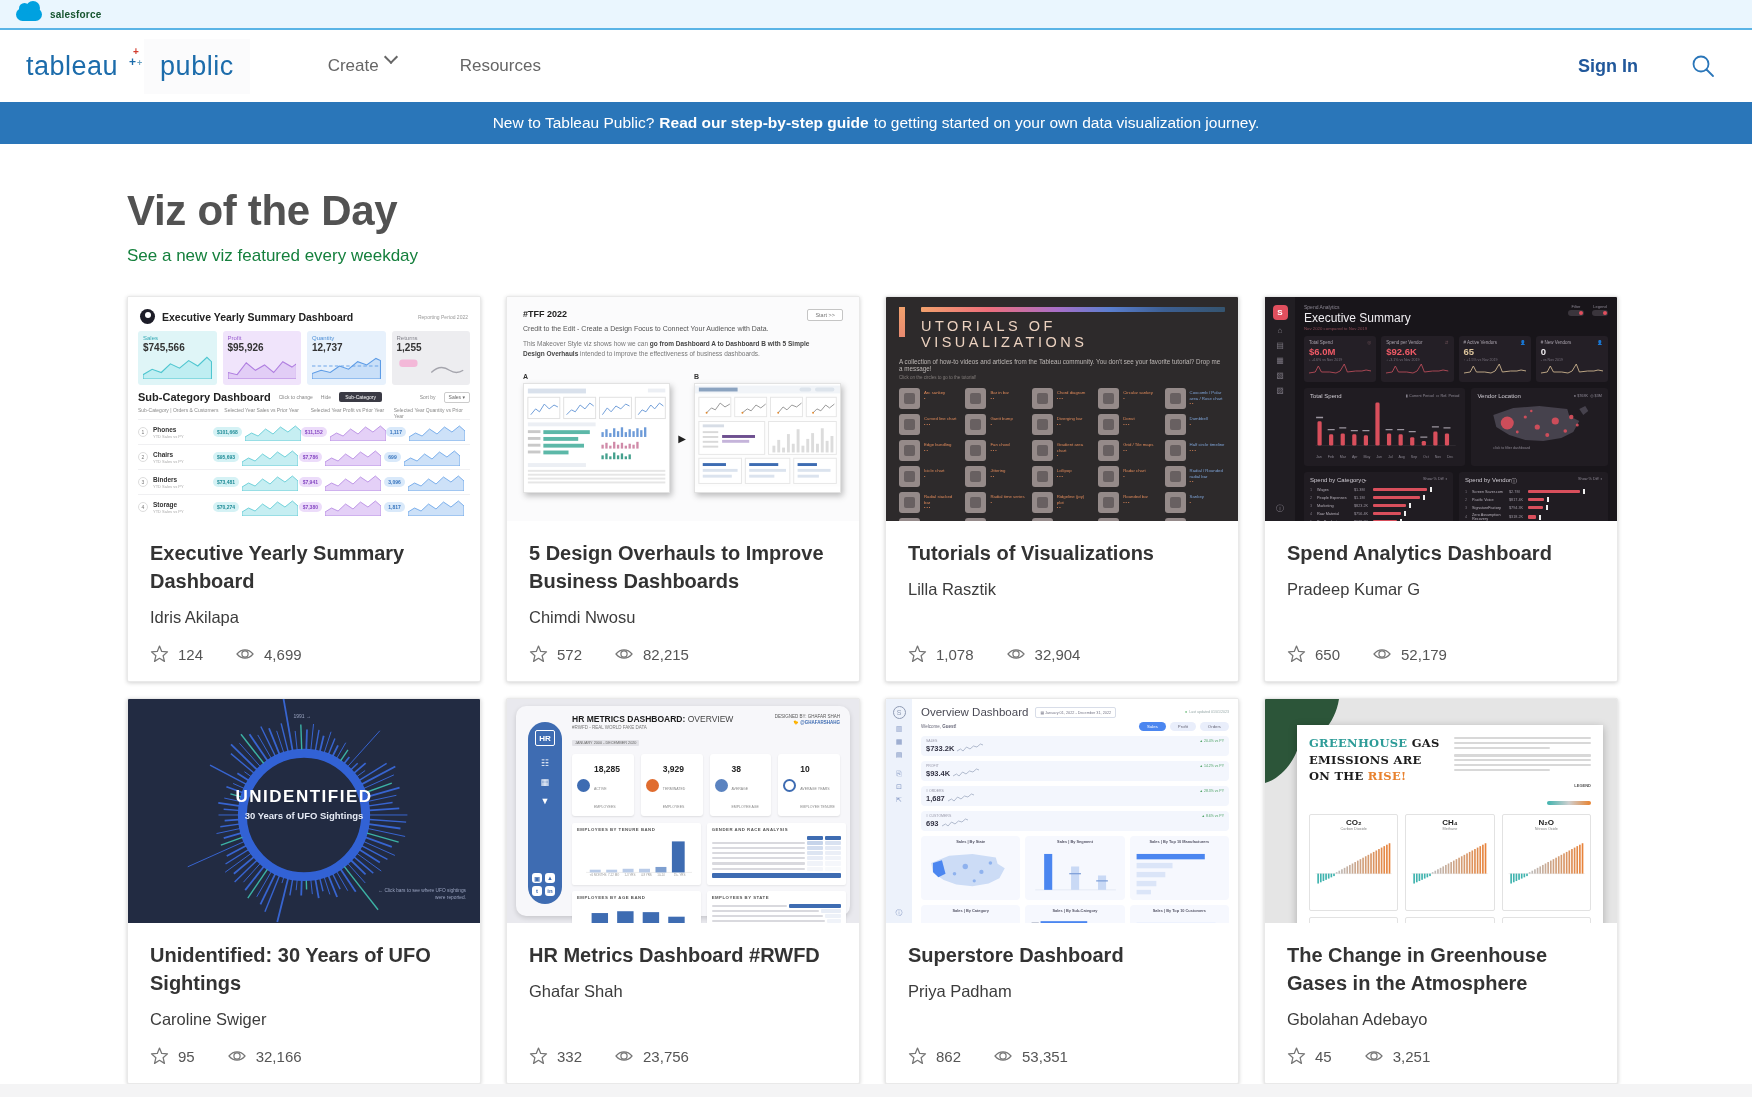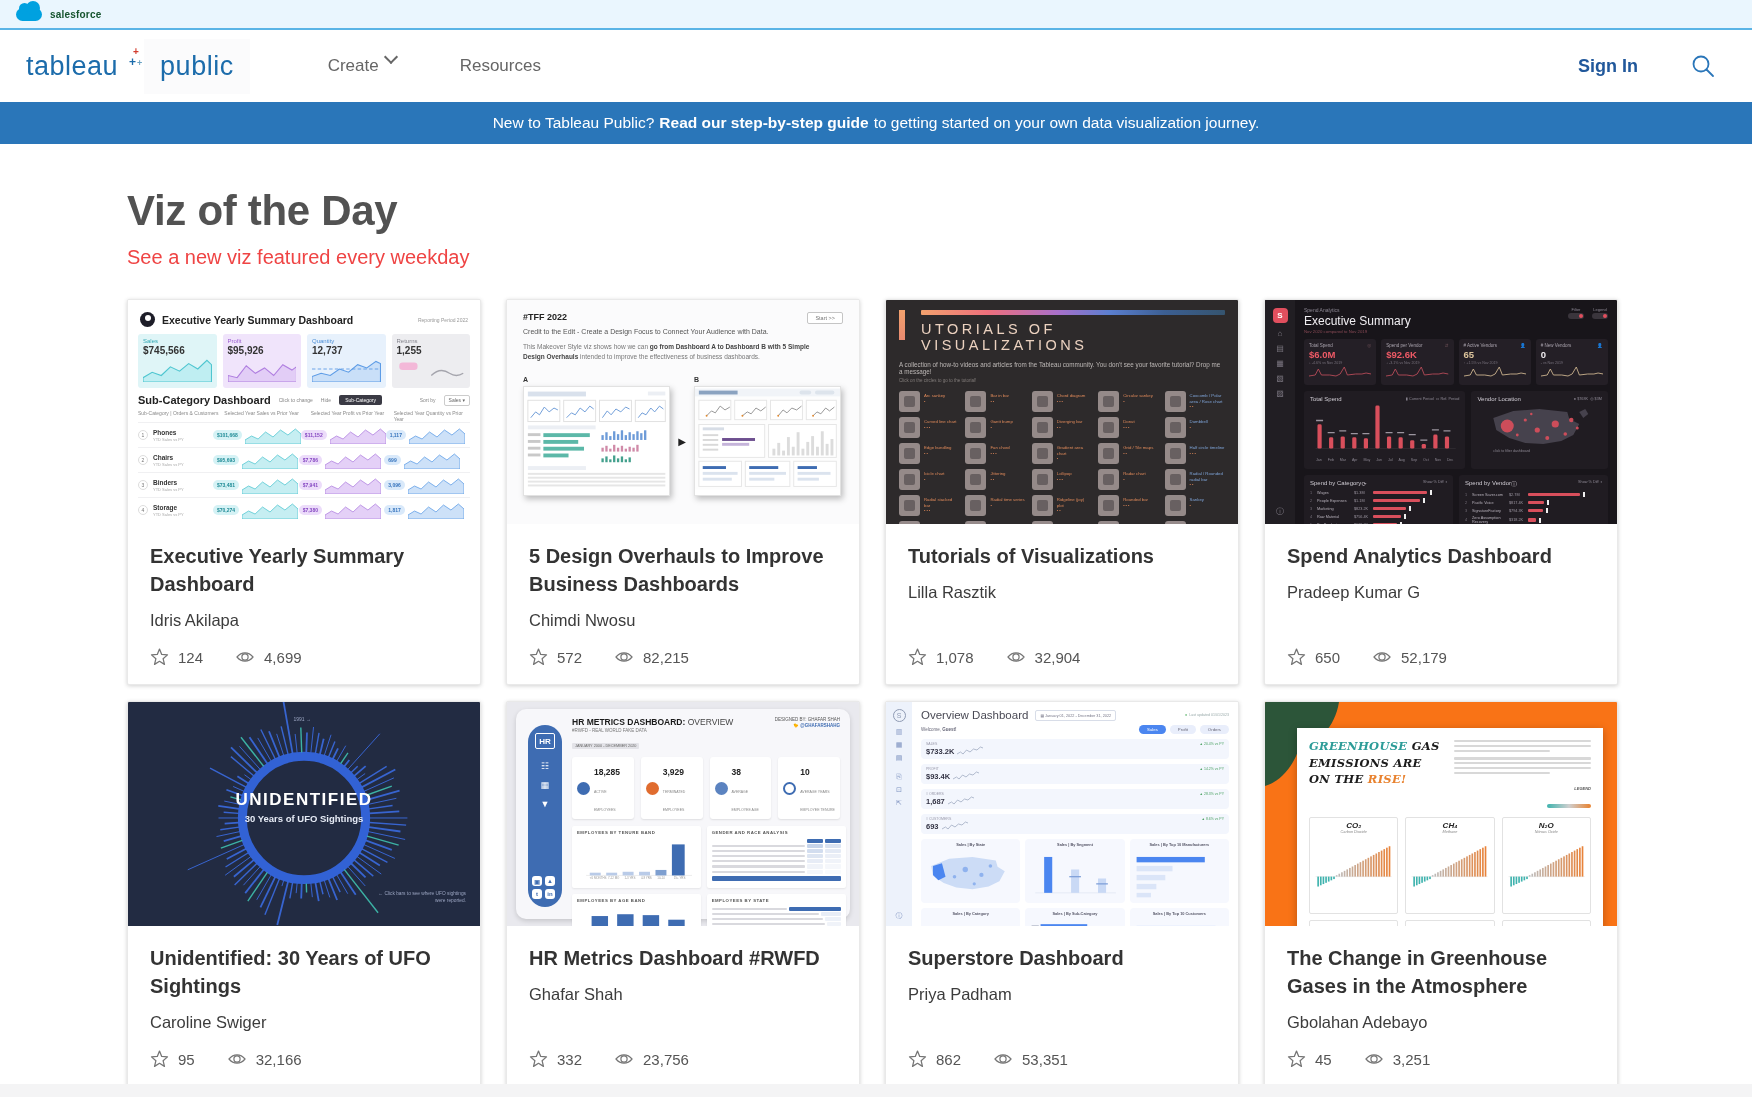--- a/index.html
+++ b/index.html
@@ -32,21 +32,21 @@
   .sign-in { color:#21589b; font-size:18px; font-weight:700; cursor:pointer; }
 
   
   .banner { height:42px; background:#2a76b9; color:#fff; display:flex; align-items:center; justify-content:center;
     font-size:15.5px; }
   .banner b { font-weight:700; margin:0 5px; cursor:pointer; }
 
   
   .head-block { margin:44px 0 0 127px; }
   .head-block h1 { font-size:42px; color:#525252; font-weight:700; letter-spacing:-.3px; line-height:46px; }
-  .subtitle { margin-top:12px; font-size:20px; color:#ef4444; }
+  .subtitle { margin-top:12px; font-size:17px; color:#15803d; }
 
   
   .cards { display:grid; grid-template-columns:repeat(4,1fr); gap:16px 25px; margin:30px 134px 0 127px; }
   .card { background:#fff; border:1px solid #e9e9e9; border-radius:2px; box-shadow:0 1px 4px rgba(0,0,0,.18);
     height:386px; display:flex; flex-direction:column; overflow:hidden; cursor:pointer; }
   .thumb { height:224px; flex:none; position:relative; overflow:hidden; }
   .card-body { flex:1; display:flex; flex-direction:column; padding:18px 22px 18px; }
   .card-title { font-size:20px; font-weight:700; color:#333; line-height:28px; }
   .card-author { margin-top:13px; font-size:16.5px; color:#3c3c3c; }
   .card-stats { margin-top:auto; display:flex; align-items:center; gap:9px; color:#555; font-size:15px; }
@@ -215,21 +215,21 @@
   .t7-kpi .lb { font-size:3.5px; color:#99a; display:flex; justify-content:space-between;}
   .t7-kpi .row2 { display:flex; align-items:center; gap:3px;}
   .t7-kpi .vl { font-size:7.5px; font-weight:700; color:#334; }
   .t7-kpi svg { width:26px; height:10px; }
   .t7-panels { display:grid; grid-template-columns:repeat(3,1fr); gap:5px; margin-top:5px; }
   .t7-p { background:#f6f8fe; border-radius:4px; padding:3px; height:64px; }
   .t7-pt { font-size:3.9px; color:#556; text-align:center; }
   .t7-pt b { font-weight:700; }
 
   
-  .t8 { background:#f97316;font-style:italic; }
+  .t8 { background:#e5e5e5; }
   .t8-corner { position:absolute; left:0; top:0; }
   .t8-paper { position:absolute; left:32px; right:14px; top:26px; bottom:-6px; background:#fff;
     box-shadow:0 2px 8px rgba(0,0,0,.25); padding:10px 12px; }
   .t8-heads { display:flex; }
   .t8-title { font-family:"DejaVu Serif", serif; font-weight:700; font-size:11.5px; line-height:1.45; color:#1c1c1c; letter-spacing:.3px;}
   .t8-title .teal { color:#2d9c98; }
   .t8-title .orange { color:#e8822f; }
   .t8-ptxt { margin-left:14px; flex:1; padding-top:2px;}
   .t8-ptxt .ln { height:2.2px; background:#d8d8d8; border-radius:1px; margin-bottom:2.6px; }
   .t8-ptxt .ln.short { width:70%; }

